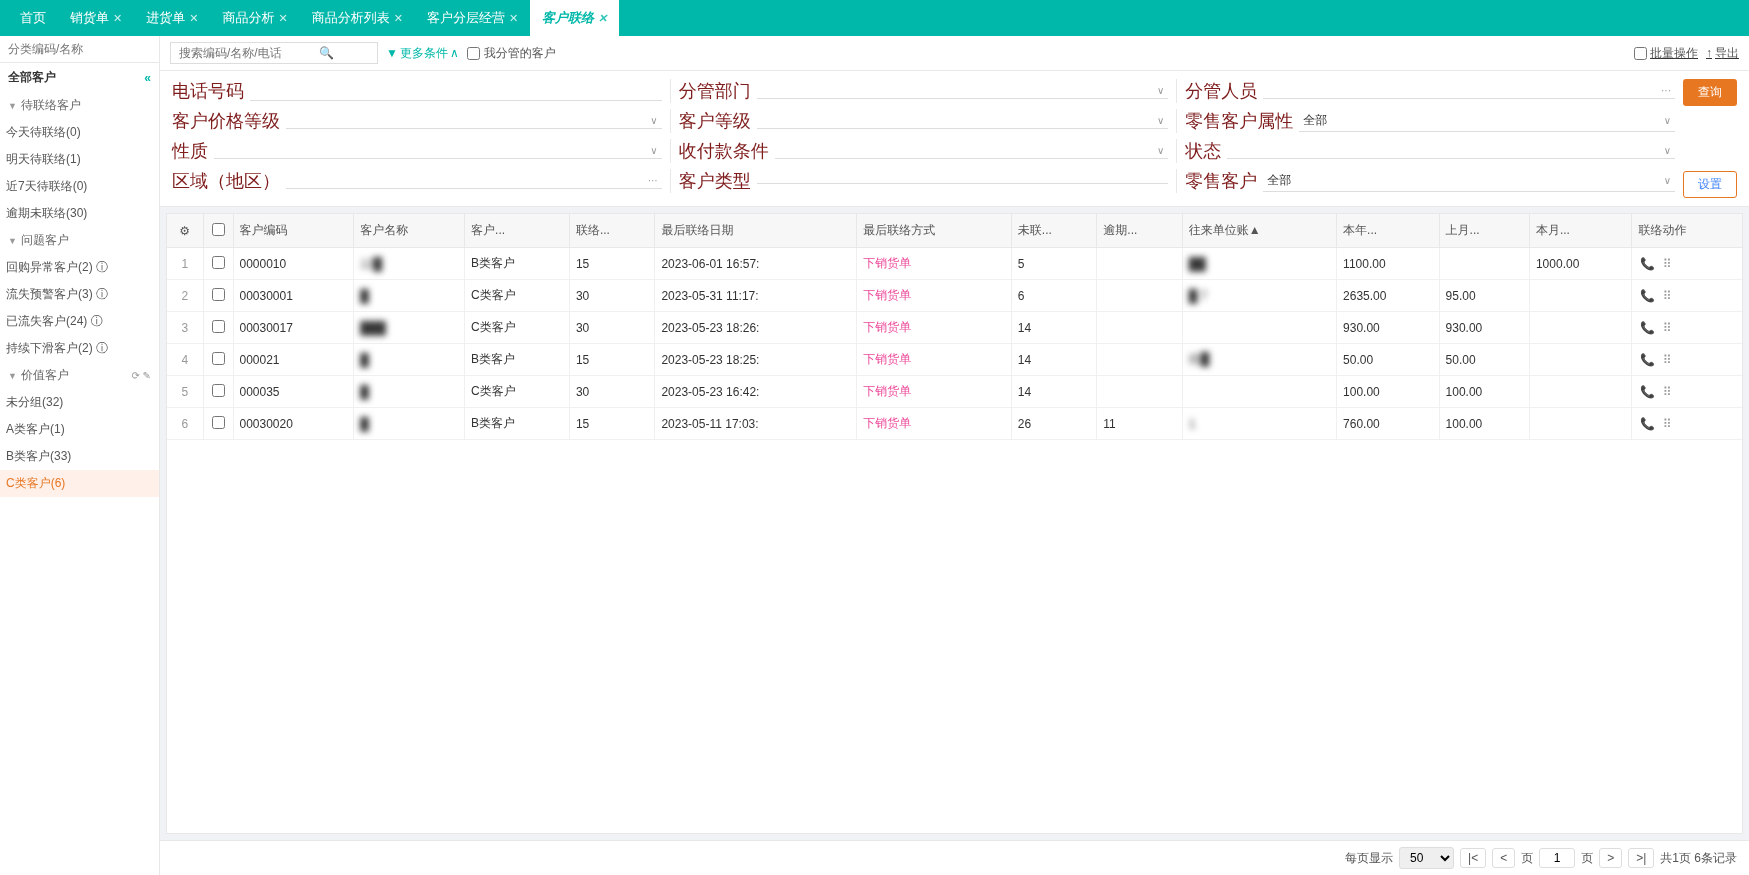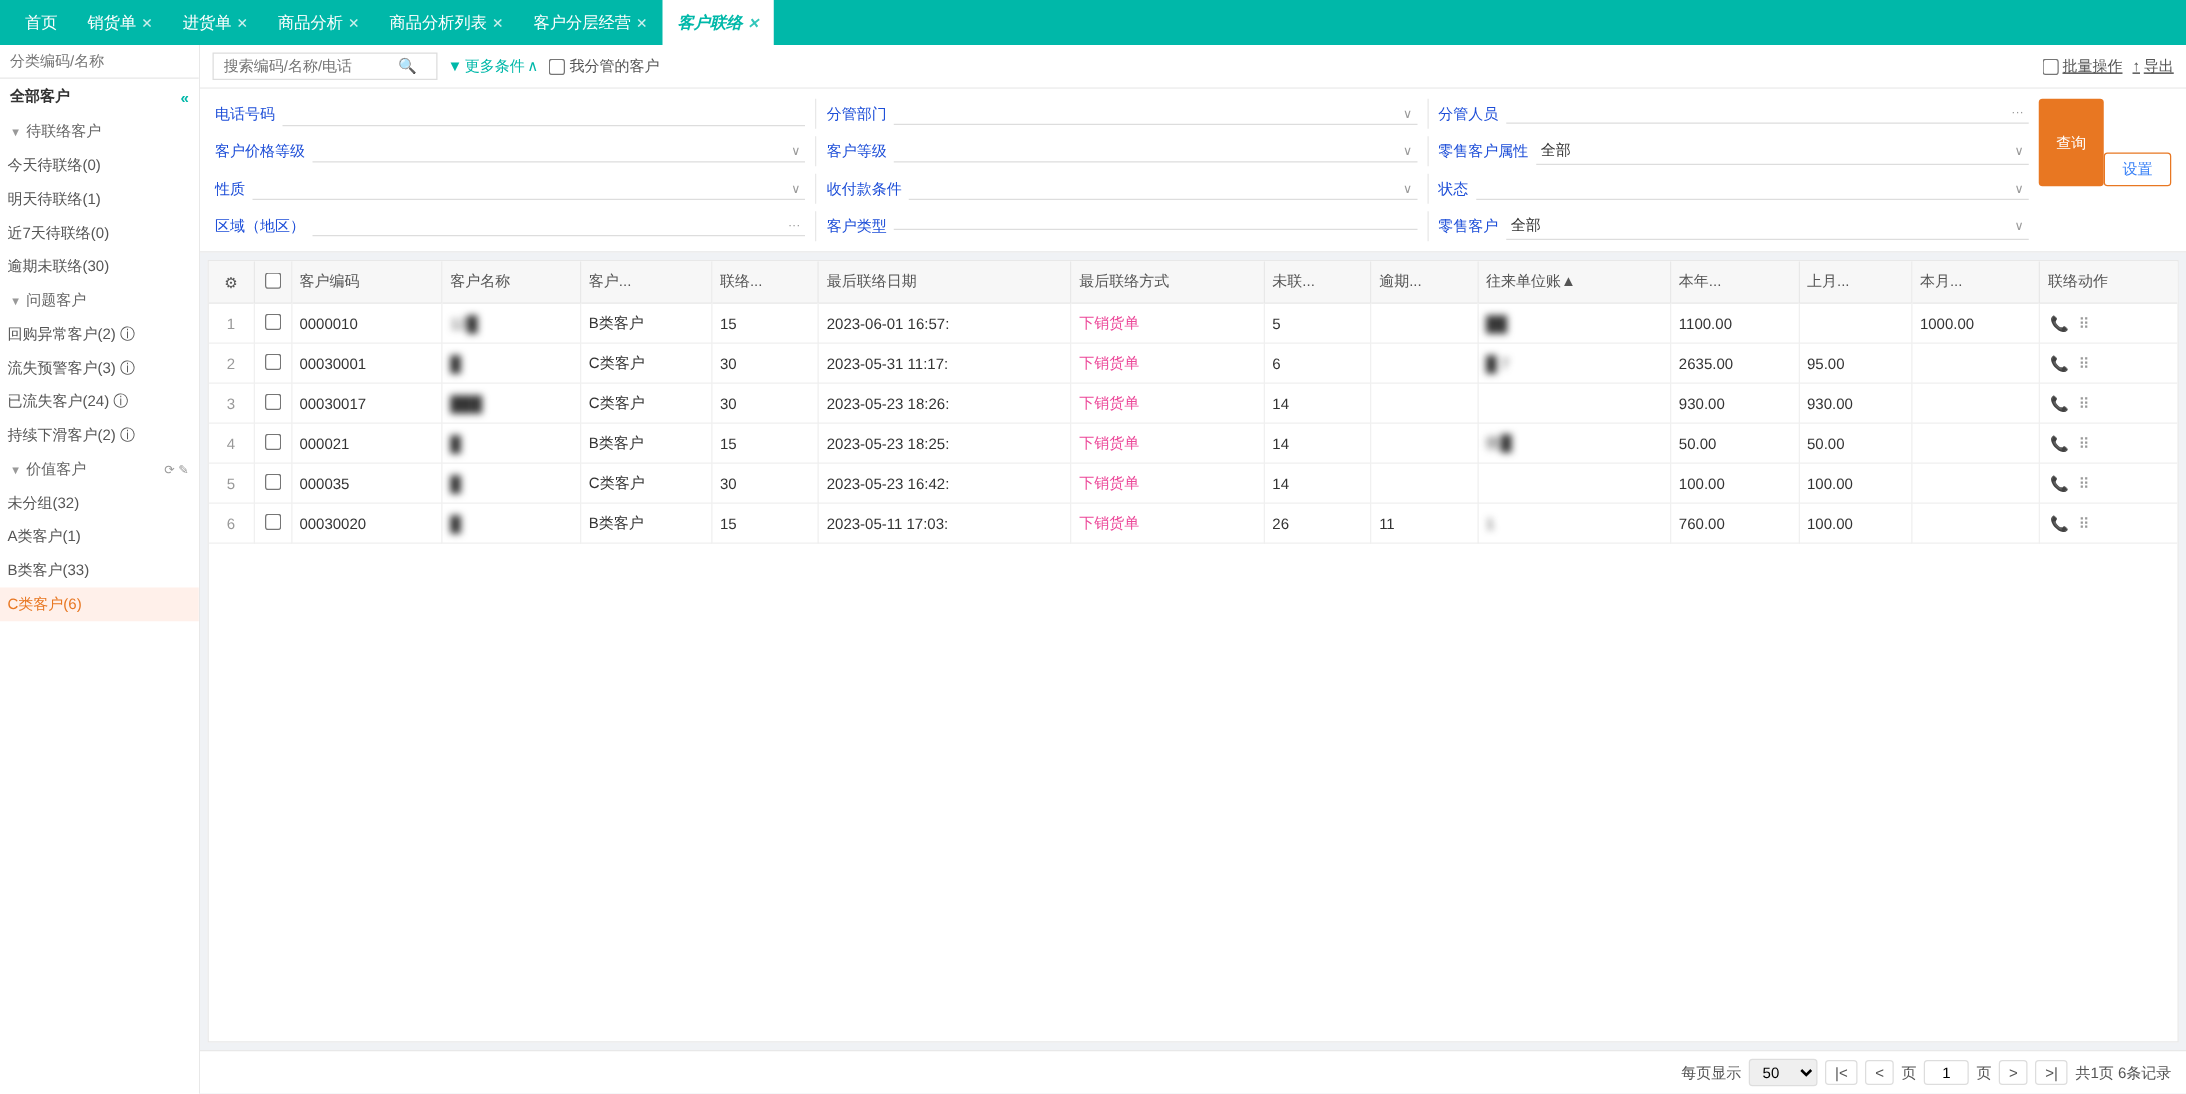--- a/index.html
+++ b/index.html
@@ -101,21 +101,21 @@
       border-bottom: 1px solid #e8e8e8;
       gap: 8px;
     }
     .search-box {
       display: flex;
       align-items: center;
       border: 1px solid #ddd;
       border-radius: 0;
       padding: 3px 8px;
       background: #fff;
-      width: 180px;
+      width: 208px;
     }
     .search-box input {
       border: none;
       outline: none;
       font-size: 12px;
       color: #999;
       width: 140px;
     }
     .filter-btn {
       display: flex;
@@ -171,22 +171,22 @@
     }
     .filter-row:last-child { margin-bottom: 0; }
     .filter-field {
       display: flex;
       align-items: center;
       flex: 1;
       min-width: 0;
     }
     .filter-label {
       white-space: nowrap;
-      color: #1d4ed8;
-      font-size: 12px;
+      color: #7f1d1d;
+      font-size: 18px;
       margin-right: 6px;
       min-width: fit-content;
     }
     .filter-input {
       flex: 1;
       border: none;
       border-bottom: 1px solid #ddd;
       outline: none;
       font-size: 12px;
       padding: 2px 4px;
@@ -224,22 +224,22 @@
       border: 1px solid #e87722;
       padding: 4px 14px;
       border-radius: 3px;
       cursor: pointer;
       font-size: 12px;
       white-space: nowrap;
       margin-top: 43px;
     }
     .btn-group {
       display: flex;
-      flex-direction: row;
-      gap: 0;
+      flex-direction: column;
+      gap: 22px;
       flex-shrink: 0;
     }
 
     
     .table-container {
       flex: 1;
       overflow: auto;
       background: #fff;
       margin: 6px;
       border: 1px solid #e8e8e8;

